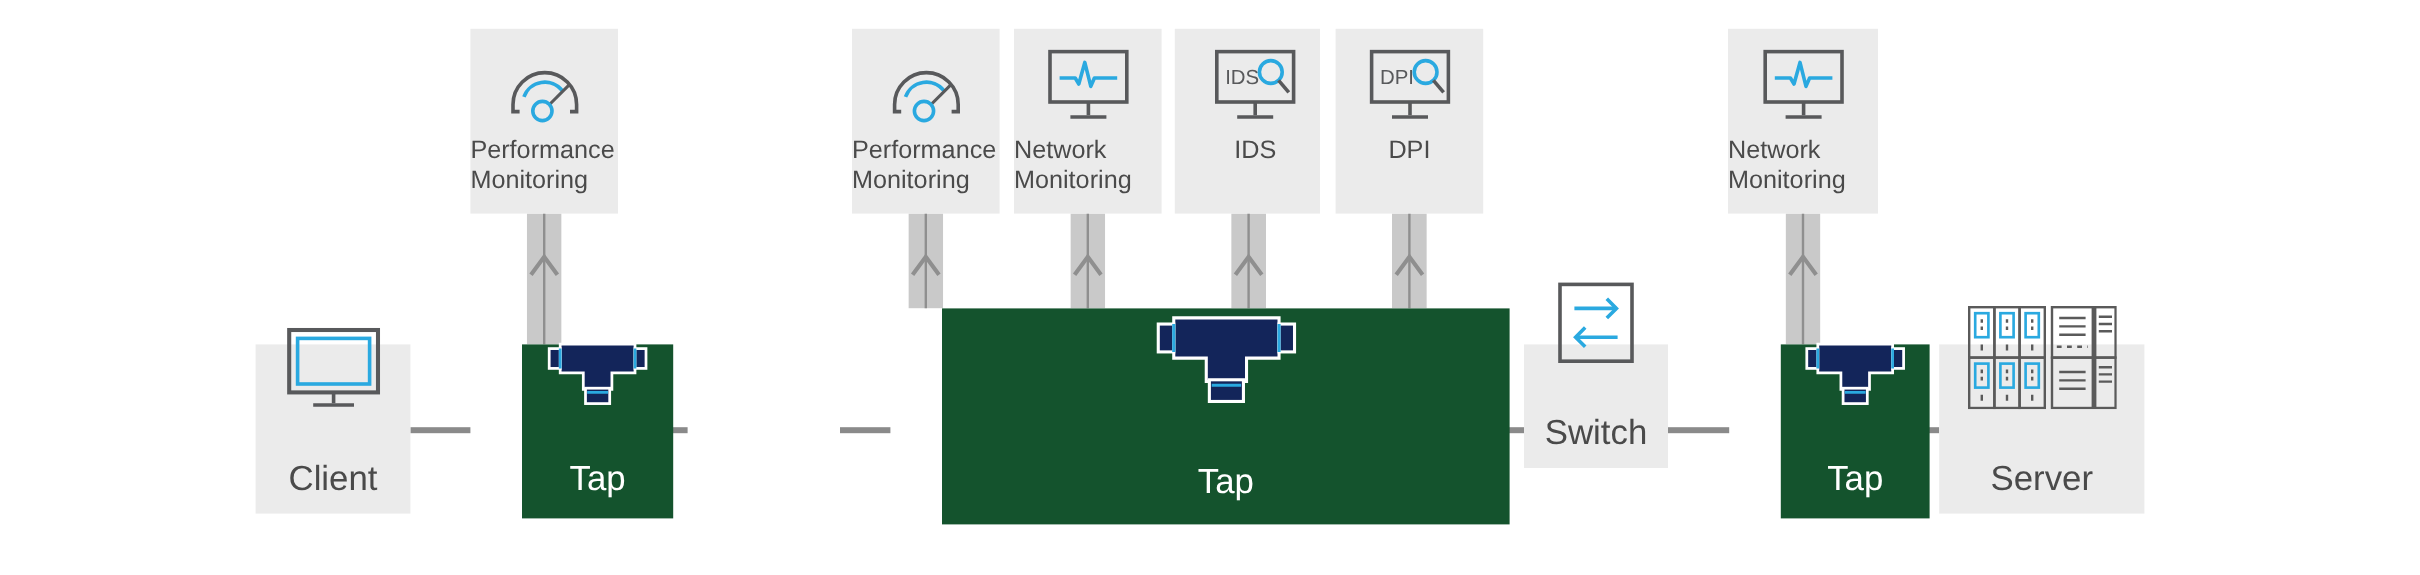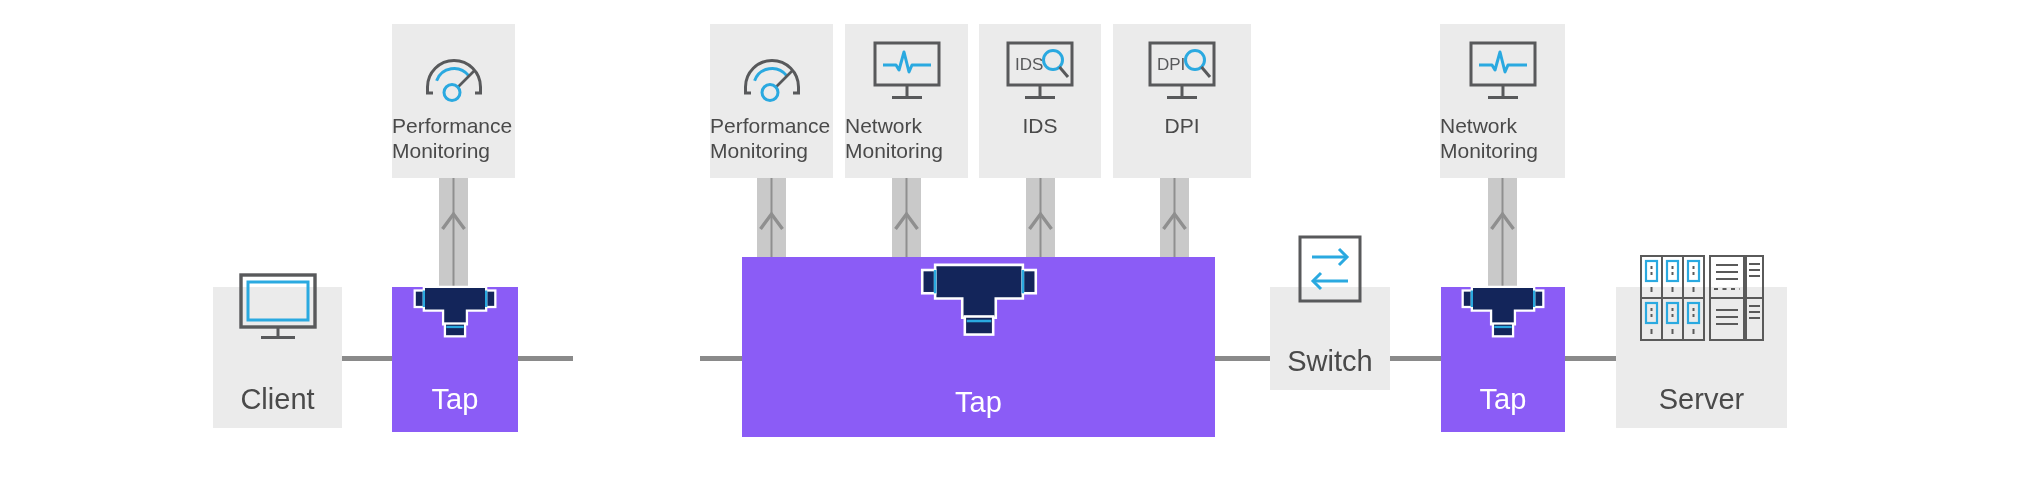--- a/index.html
+++ b/index.html
@@ -15,21 +15,21 @@
   .mon-icon{flex:1;display:flex;align-items:center;justify-content:center;padding-top:6px;}
   .mon-label{
     height:54px;width:100%;display:flex;align-items:flex-start;justify-content:center;
     margin-bottom:10px;font-size:21px;line-height:1.18;color:#4a4a4a;text-align:left;
   }
   
   .node{
     position:absolute;display:flex;flex-direction:column;align-items:center;justify-content:flex-end;gap:42px;
   }
   .node.gray{background:#ebebeb;}
-  .node.navy{background:#8b5cf6;}
+  .node.navy{background:#14532d;margin-left:43px;}
   .icon-wrap{flex:1;display:flex;align-items:center;justify-content:center;width:100%;}
   .node-label{font-size:29px;color:#4a4a4a;padding-bottom:12px;}
   .node.navy .node-label{color:#ffffff;padding-bottom:16px;}
   .node.navy.big .node-label{padding-bottom:18px;}
   
   .vband{position:absolute;width:29px;}
   .hlink{position:absolute;top:356px;height:5px;background:#8a8a8a;}
   svg{display:block;}
 </style>
 </head>
@@ -66,35 +66,35 @@
       <svg width="68" height="62" viewBox="0 0 68 62">
         <rect x="2" y="2" width="64" height="42" fill="none" stroke="#58595b" stroke-width="3"></rect>
         <polyline points="10,24 23,24 26,29 31,11 36,31 39,24 58,24" fill="none" stroke="#2aa9e0" stroke-width="3" stroke-linejoin="round"></polyline>
         <line x1="34" y1="44" x2="34" y2="55" stroke="#58595b" stroke-width="3"></line>
         <line x1="19" y1="56.5" x2="49" y2="56.5" stroke="#58595b" stroke-width="3"></line>
       </svg>
     </div>
     <div class="mon-label">Network Monitoring</div>
   </div>
 
-  <div class="monitor-box" style="left:979px;width:122px;">
+  <div class="monitor-box" style="left:979px;width:108px;padding-left:13px;">
     <div class="mon-icon">
       <svg width="68" height="62" viewBox="0 0 68 62">
         <rect x="2" y="2" width="64" height="42" fill="none" stroke="#58595b" stroke-width="3"></rect>
         <text x="9" y="29" font-size="17" fill="#58595b" font-family="Liberation Sans, sans-serif">IDS</text>
         <circle cx="47" cy="19" r="9.5" fill="none" stroke="#2aa9e0" stroke-width="3"></circle>
         <line x1="53.5" y1="26" x2="62" y2="36" stroke="#58595b" stroke-width="3"></line>
         <line x1="34" y1="44" x2="34" y2="55" stroke="#58595b" stroke-width="3"></line>
         <line x1="19" y1="56.5" x2="49" y2="56.5" stroke="#58595b" stroke-width="3"></line>
       </svg>
     </div>
     <div class="mon-label">IDS</div>
   </div>
 
-  <div class="monitor-box" style="left:1113px;width:138px;">
+  <div class="monitor-box" style="left:1113px;width:123px;">
     <div class="mon-icon">
       <svg width="68" height="62" viewBox="0 0 68 62">
         <rect x="2" y="2" width="64" height="42" fill="none" stroke="#58595b" stroke-width="3"></rect>
         <text x="9" y="29" font-size="17" fill="#58595b" font-family="Liberation Sans, sans-serif">DPI</text>
         <circle cx="47" cy="19" r="9.5" fill="none" stroke="#2aa9e0" stroke-width="3"></circle>
         <line x1="53.5" y1="26" x2="62" y2="36" stroke="#58595b" stroke-width="3"></line>
         <line x1="34" y1="44" x2="34" y2="55" stroke="#58595b" stroke-width="3"></line>
         <line x1="19" y1="56.5" x2="49" y2="56.5" stroke="#58595b" stroke-width="3"></line>
       </svg>
     </div>

